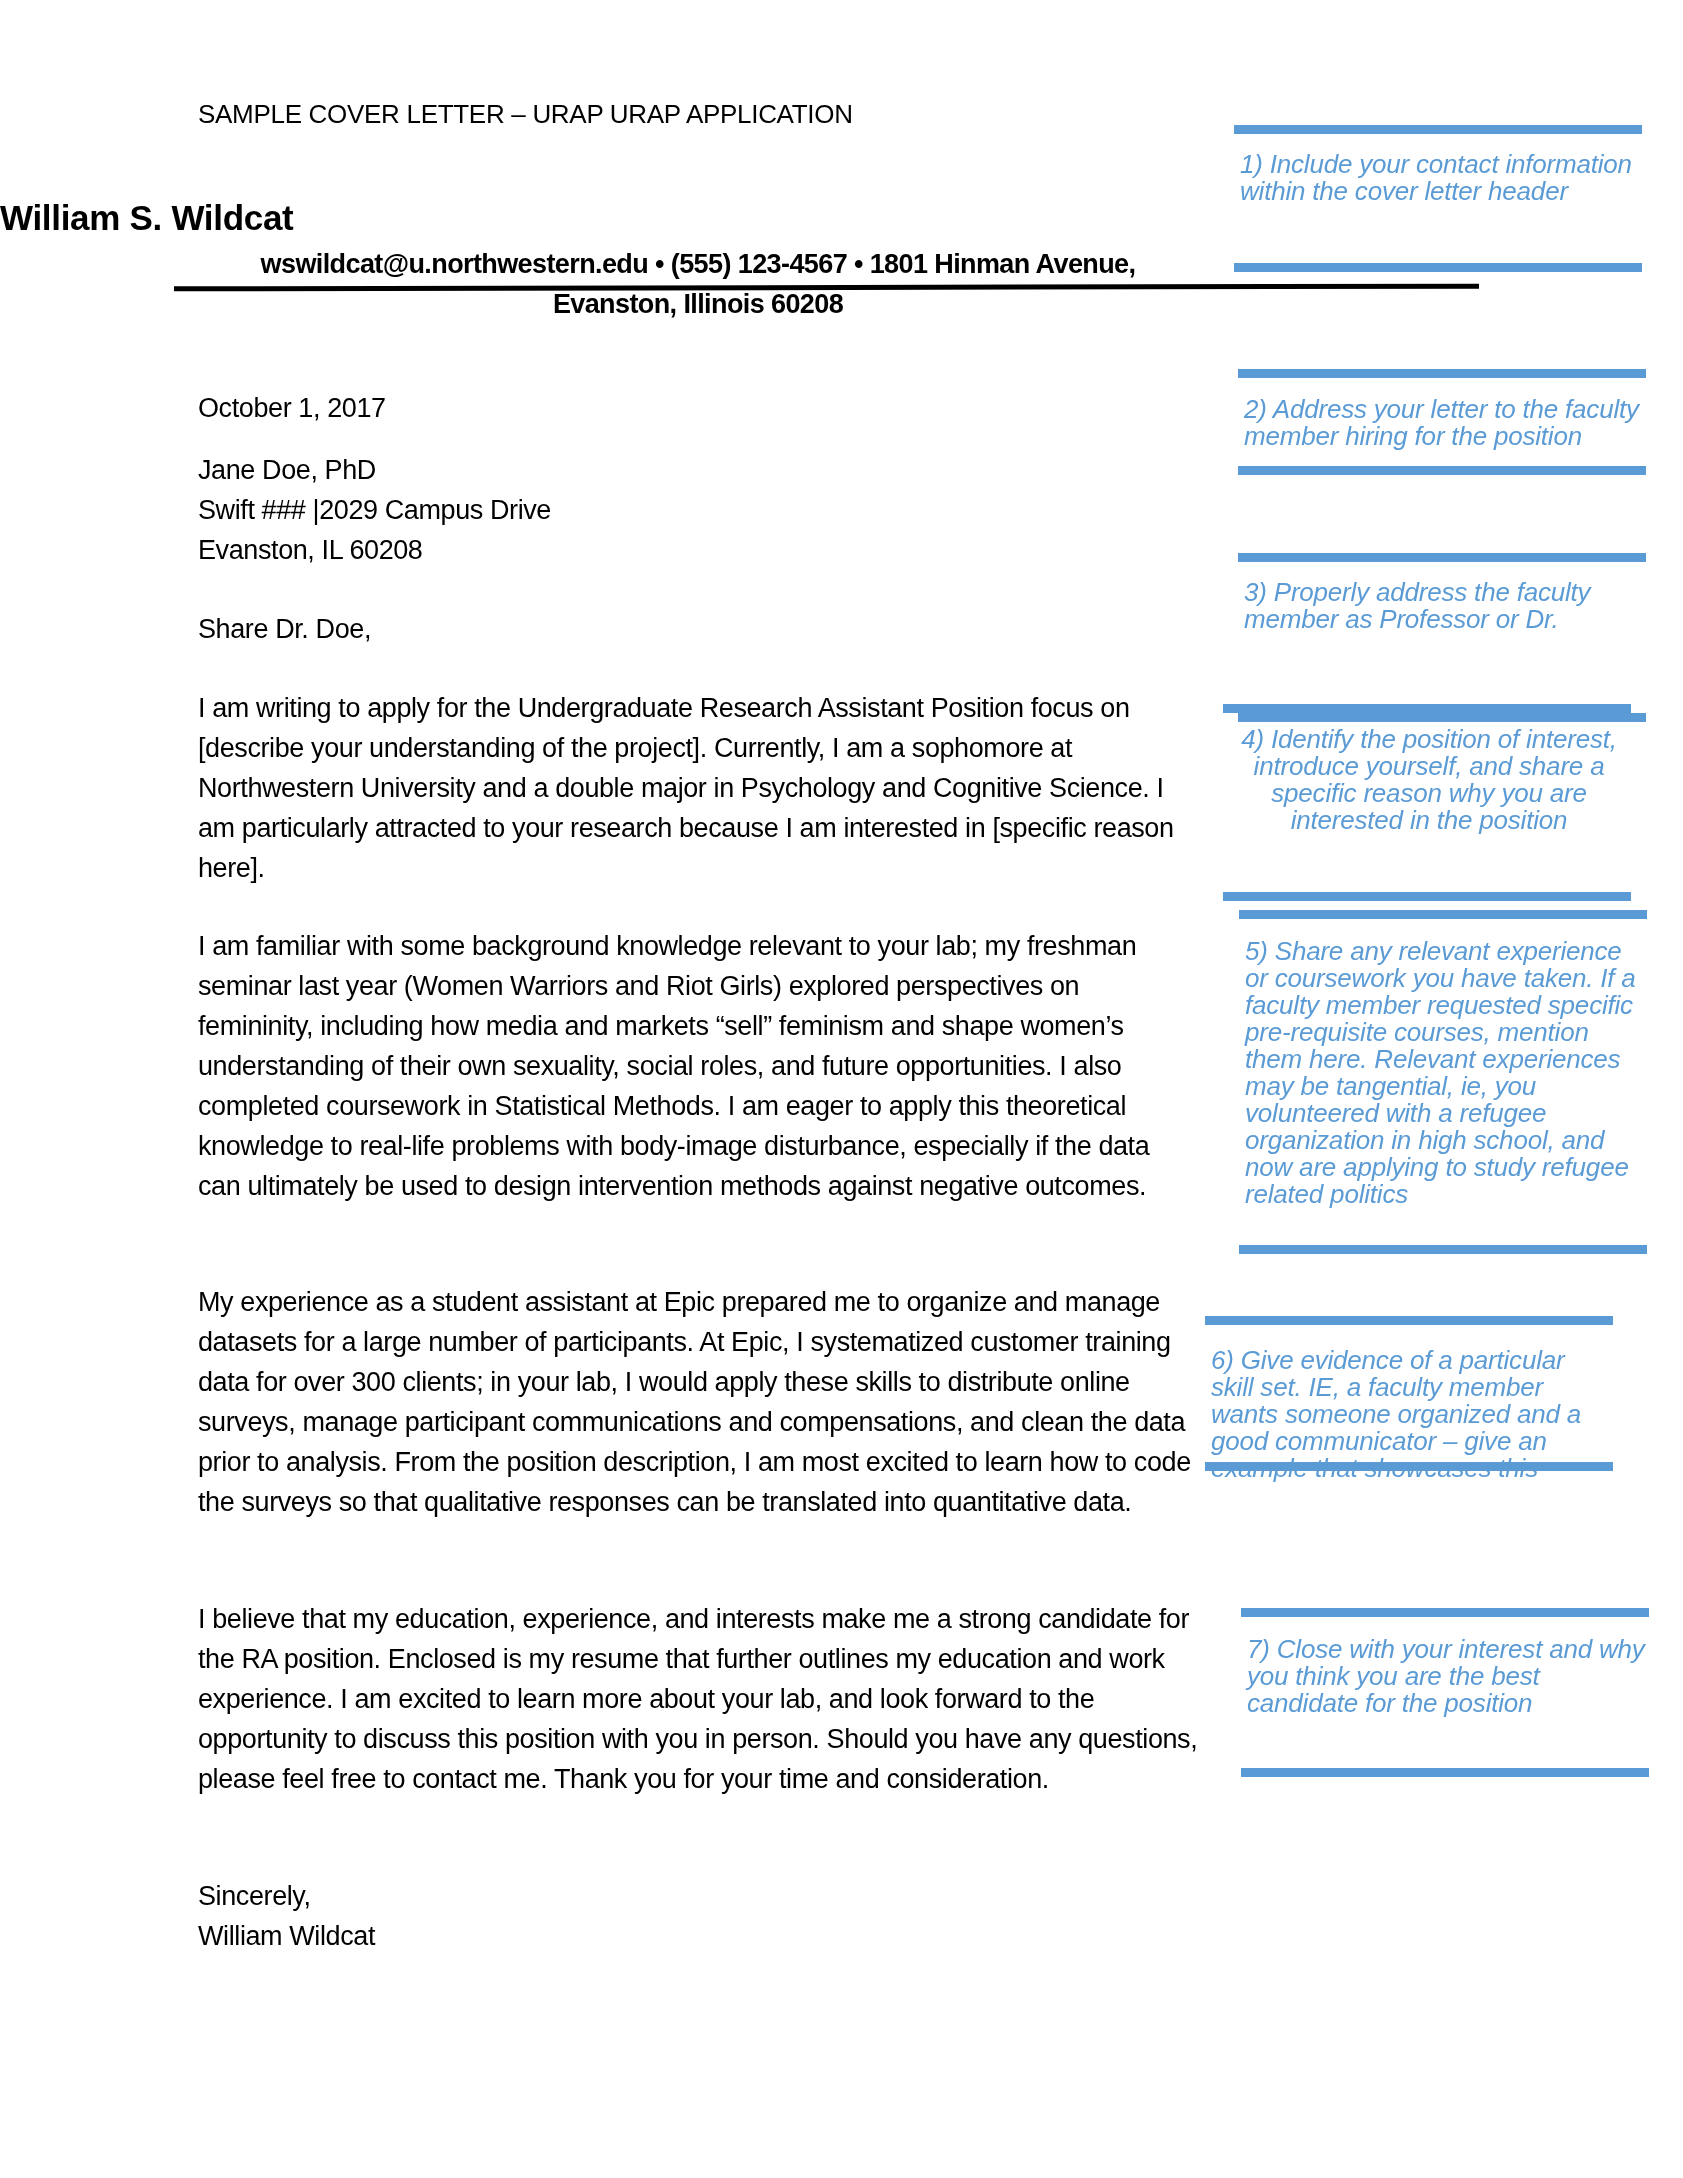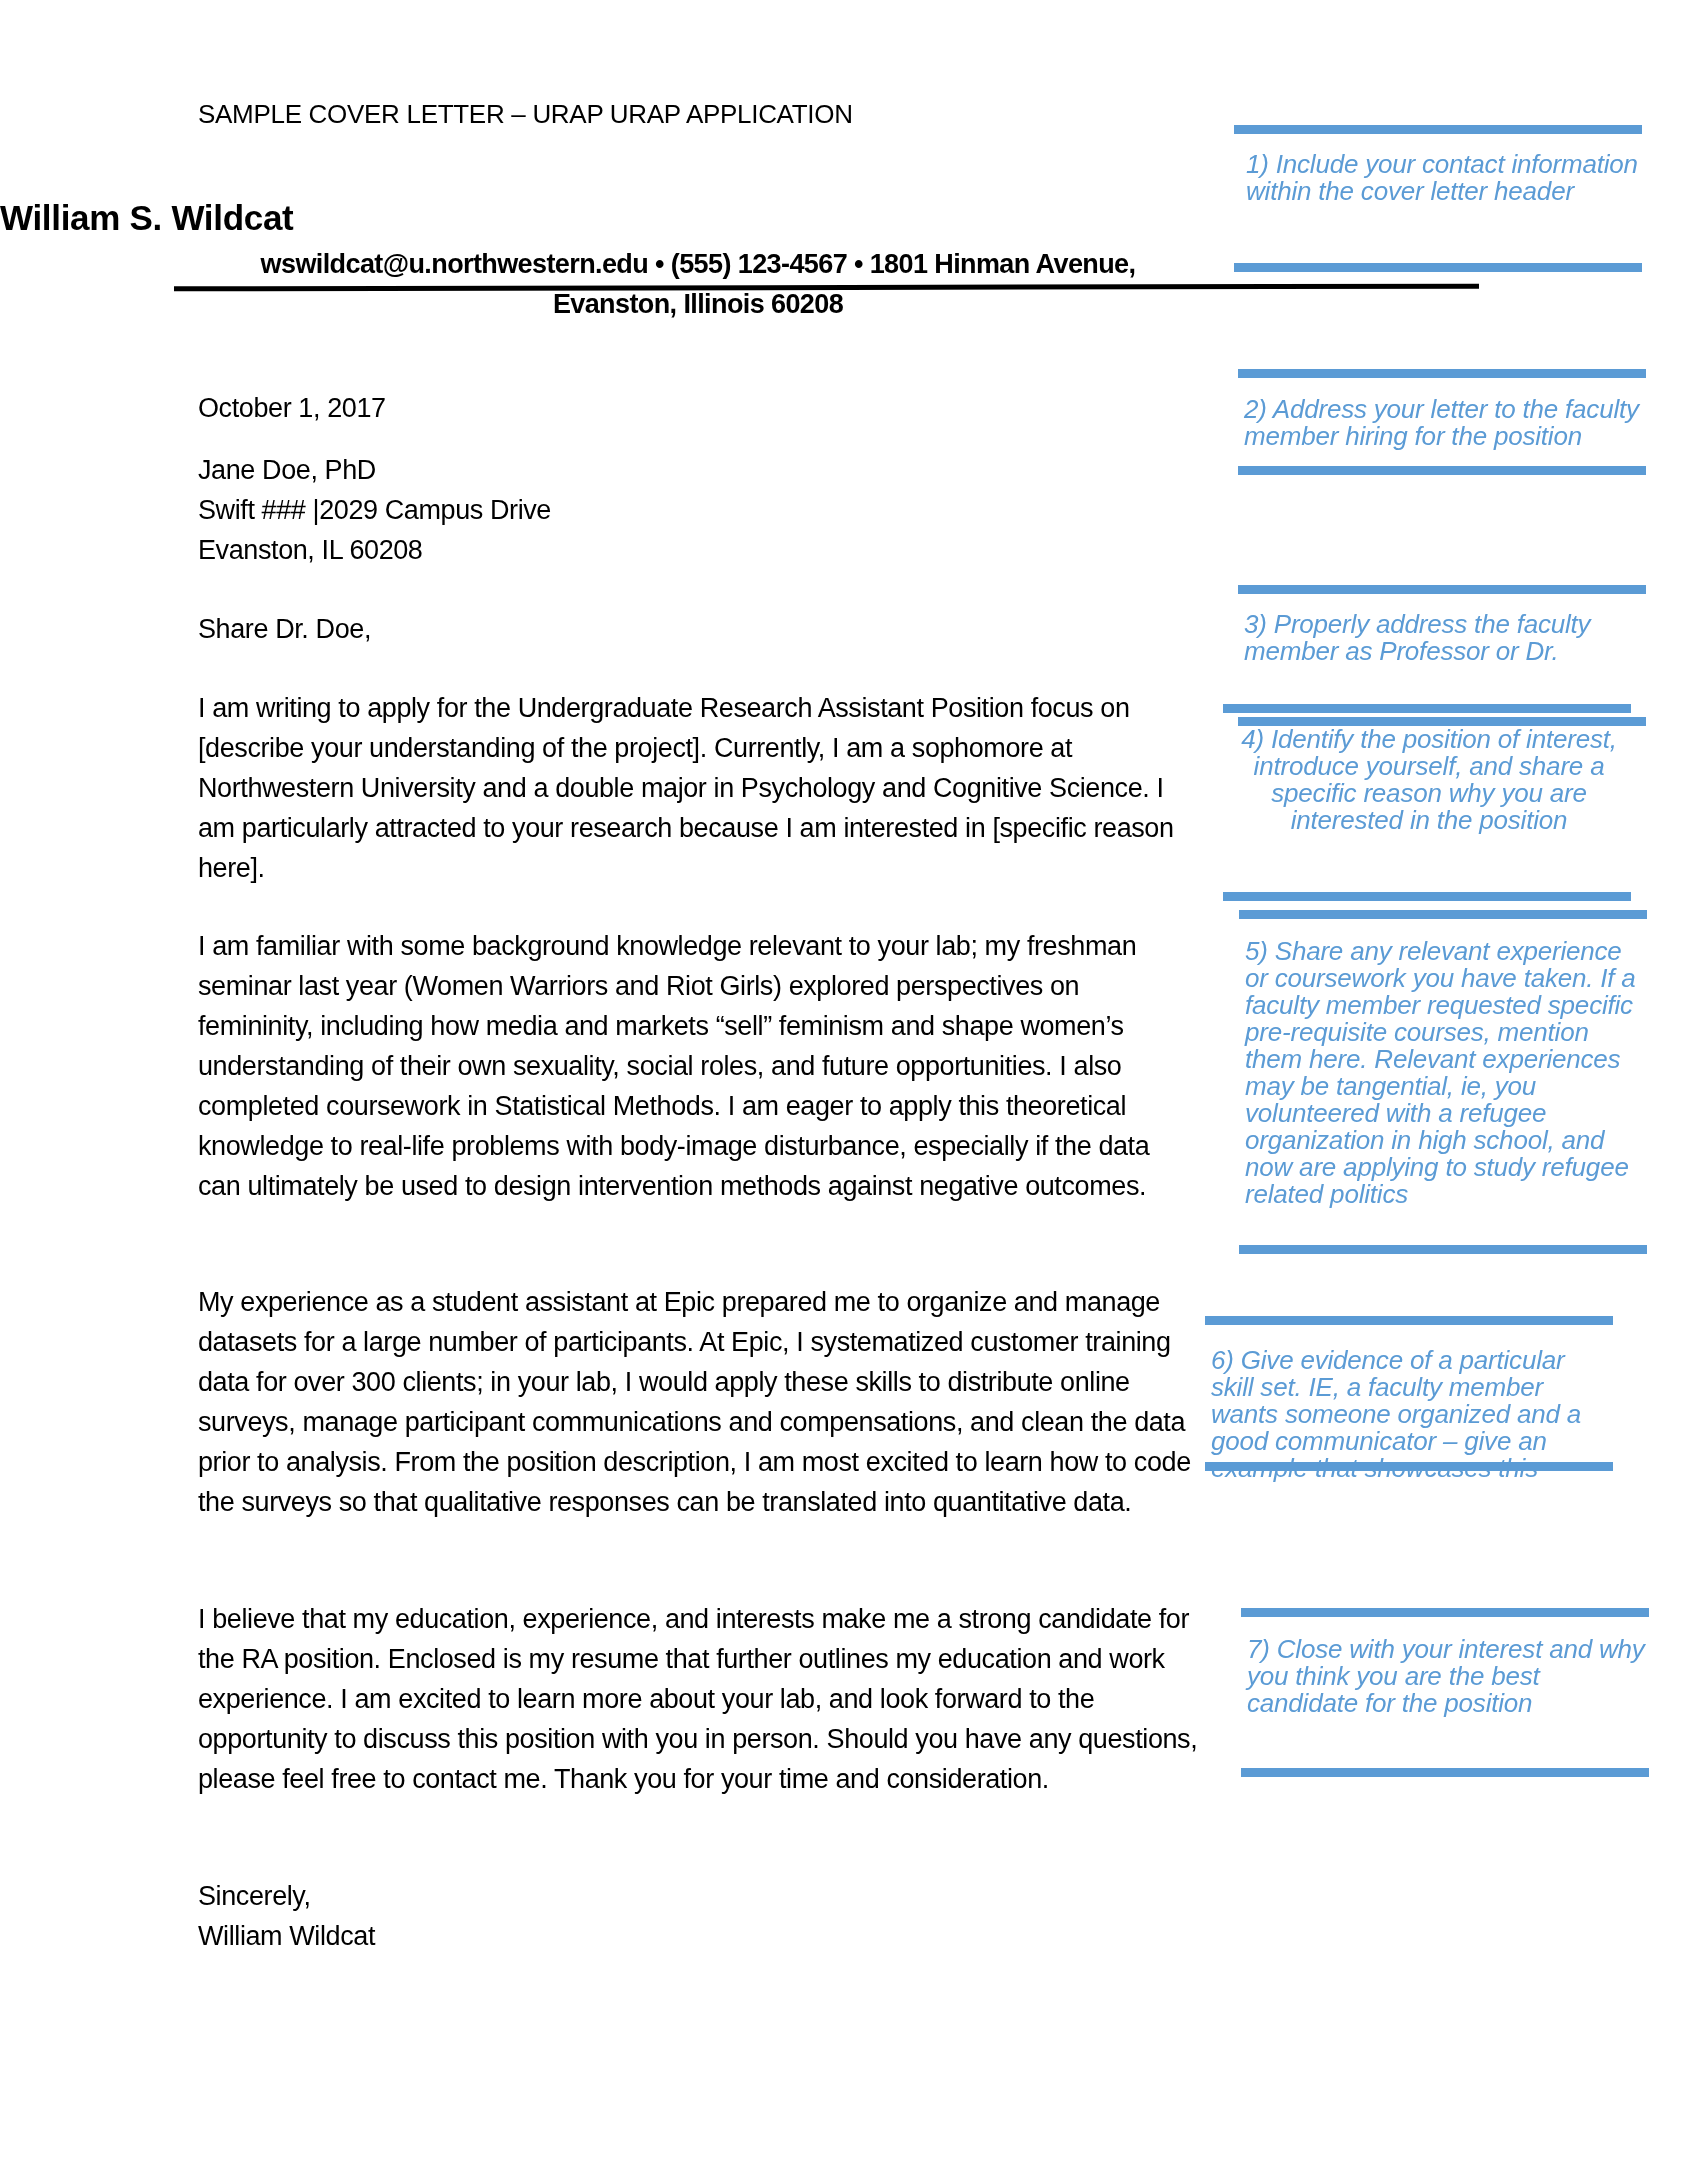--- a/index.html
+++ b/index.html
@@ -57,31 +57,31 @@
 <div class="body-text p3">My experience as a student assistant at Epic prepared me to organize and manage datasets for a large number of participants. At Epic, I systematized customer training data for over 300 clients; in your lab, I would apply these skills to distribute online surveys, manage participant communications and compensations, and clean the data prior to analysis. From the position description, I am most excited to learn how to code the surveys so that qualitative responses can be translated into quantitative data.</div>
 <div class="body-text p4">I believe that my education, experience, and interests make me a strong candidate for the RA position. Enclosed is my resume that further outlines my education and work experience. I am excited to learn more about your lab, and look forward to the opportunity to discuss this position with you in person. Should you have any questions, please feel free to contact me. Thank you for your time and consideration.</div>
 
 <div class="body-text closing">
   <p>Sincerely,</p>
   <p>William Wildcat</p>
 </div>
 
 <div class="tip" style="top:125px;height:147px;">
   <div class="bar top"></div>
-  <div class="tip-text" style="top:26px;margin-left:6px;">1) Include your contact information within the cover letter header</div>
+  <div class="tip-text" style="top:26px;">1) Include your contact information within the cover letter header</div>
   <div class="bar bottom"></div>
 </div>
 
 <div class="tip" style="top:369px;left:1238px;height:106px;">
   <div class="bar top"></div>
   <div class="tip-text" style="top:27px;">2) Address your letter to the faculty member hiring for the position</div>
   <div class="bar bottom"></div>
 </div>
 
-<div class="tip" style="top:553px;left:1238px;height:141px;margin-top:32px;">
+<div class="tip" style="top:553px;left:1238px;height:169px;">
   <div class="bar top"></div>
   <div class="tip-text" style="top:26px;">3) Properly address the faculty member as Professor or Dr.</div>
   <div class="bar bottom"></div>
 </div>
 
 <div class="tip" style="top:704px;left:1223px;height:197px;text-align:center;">
   <div class="bar top"></div>
   <div class="tip-text" style="top:22px;">4) Identify the position of interest, introduce yourself, and share a specific reason why you are interested in the position</div>
   <div class="bar bottom"></div>
 </div>

